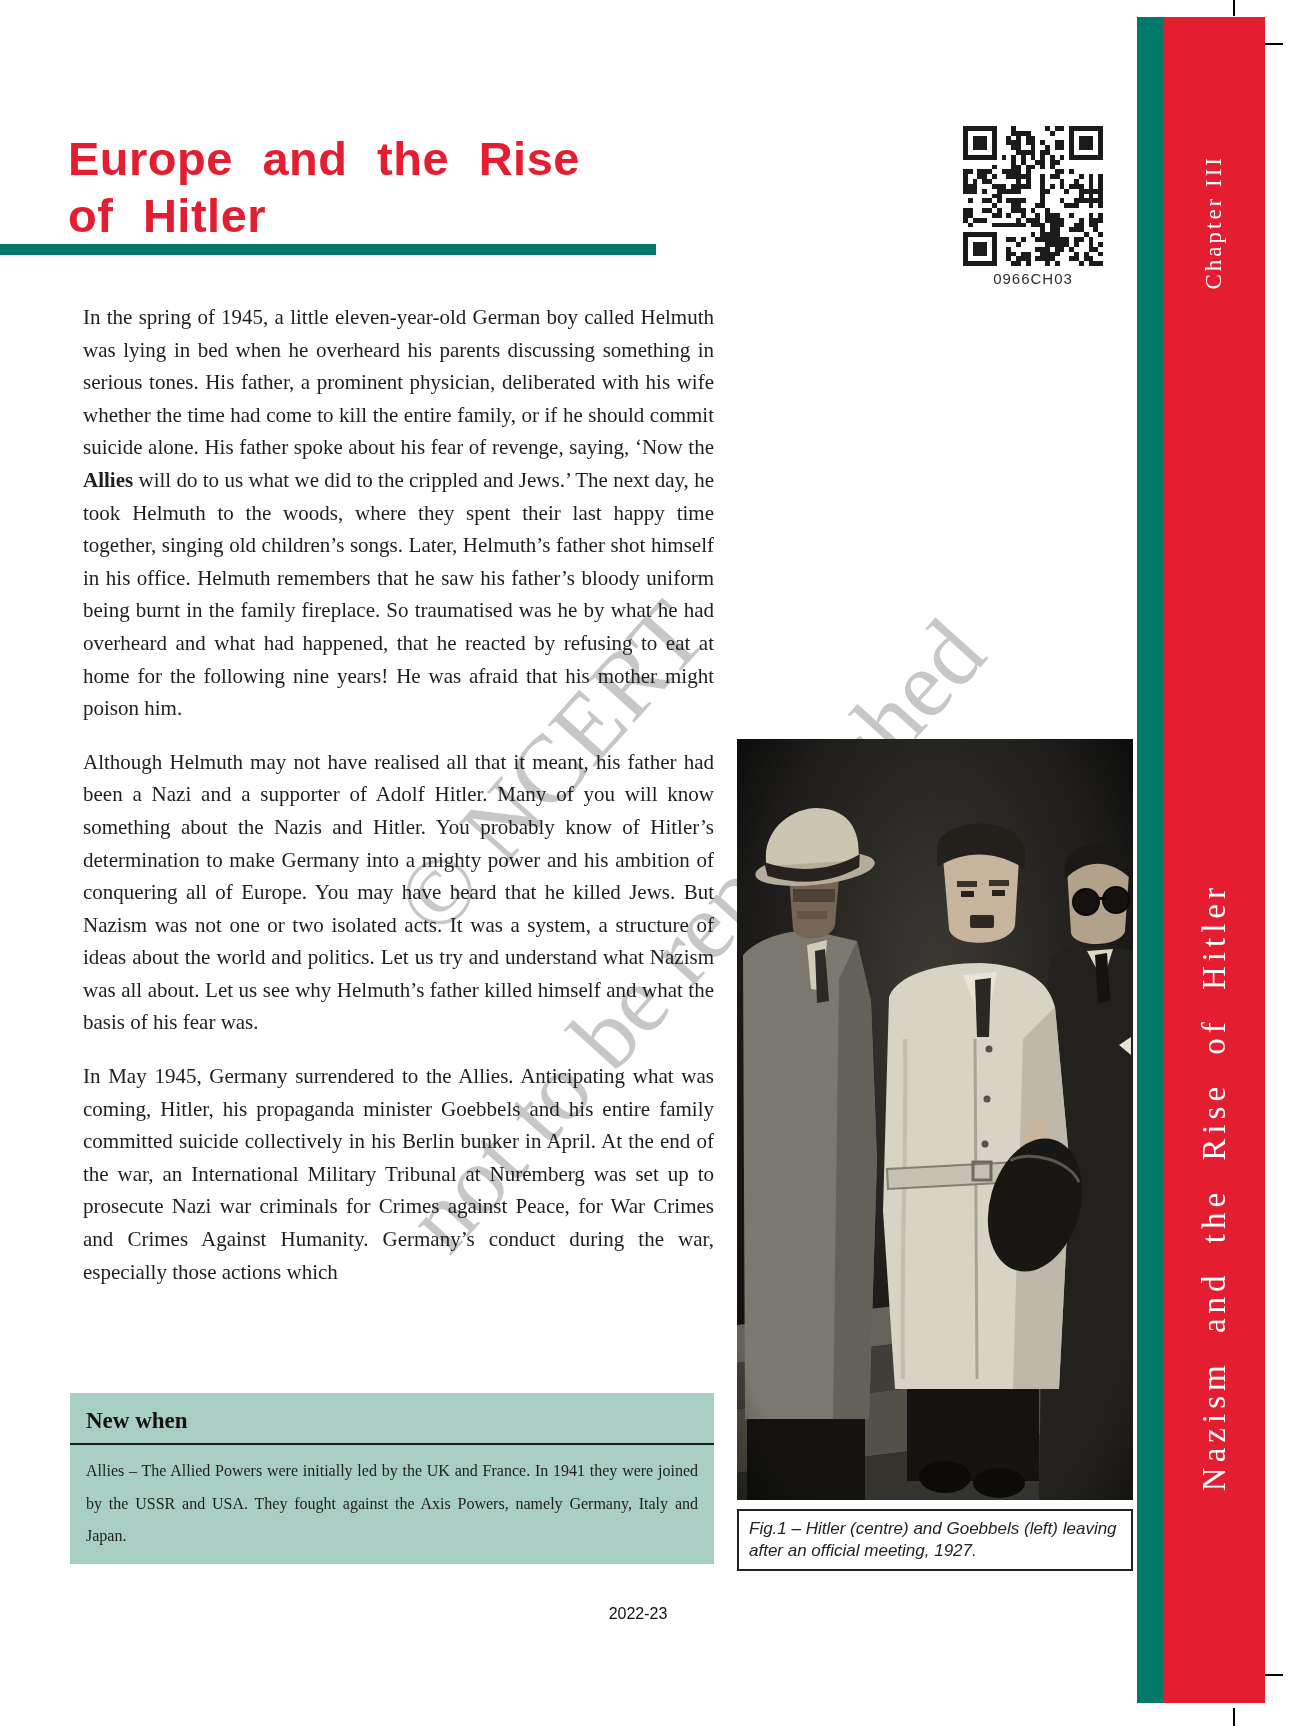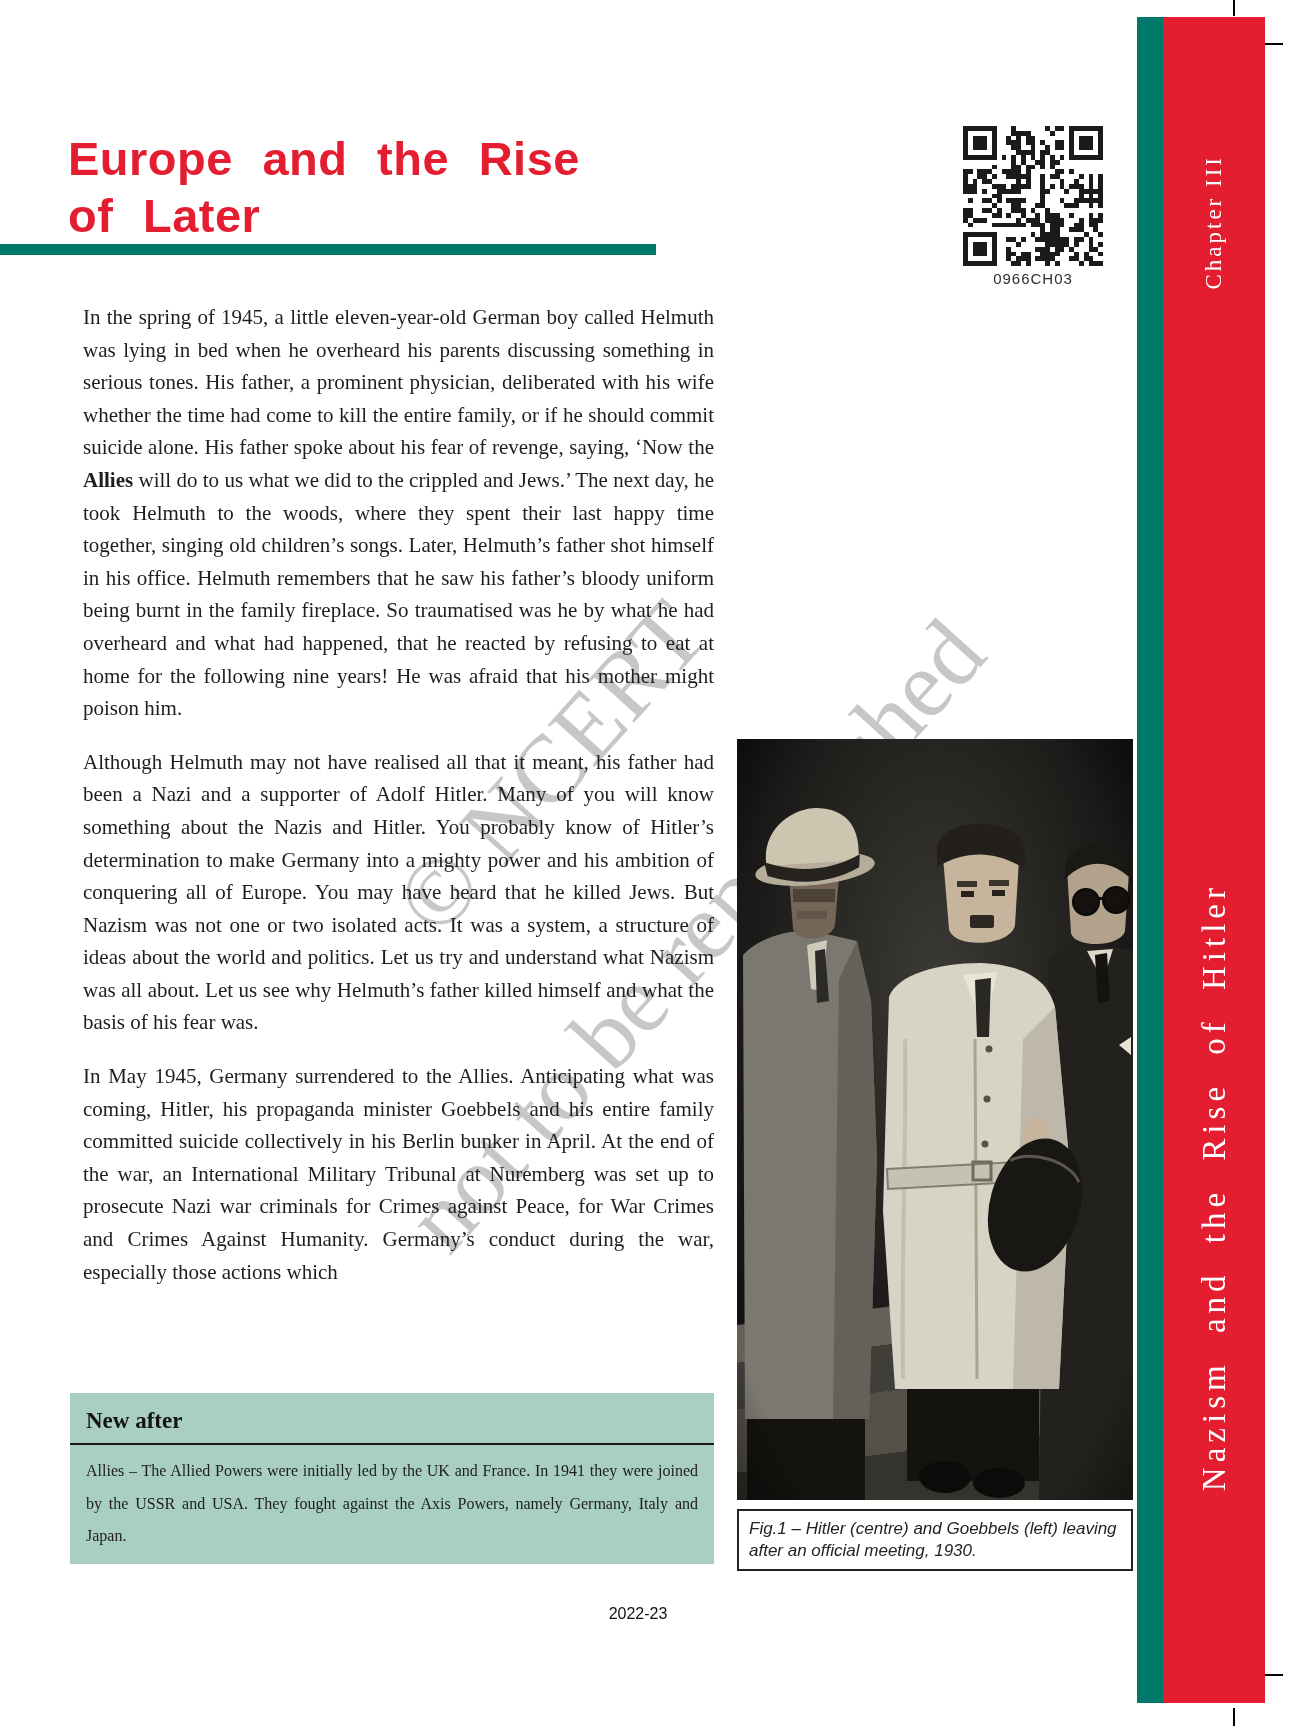--- a/index.html
+++ b/index.html
@@ -86,21 +86,21 @@
   <div class="teal-strip"></div>
   <div class="red-bar">
     <div class="vbox chapter-box">
       <span class="vtext">Chapter III</span>
     </div>
     <div class="vbox vtitle-box">
       <span class="vtext">Nazism and the Rise of Hitler</span>
     </div>
   </div>
 
-  <h1 class="title"><span>Europe and the Rise</span><br><span>of Later</span></h1>
+  <h1 class="title"><span>Europe and the Rise</span><br><span>of Hitler</span></h1>
   <div class="title-rule"></div>
 
   <div class="qr-wrap">
     <svg id="qr" class="qr" viewBox="0 0 29 29">
         <g fill="#1b1b1b">
           <rect x="0" y="0" width="1" height="1"></rect>
           <rect x="1" y="0" width="1" height="1"></rect>
           <rect x="2" y="0" width="1" height="1"></rect>
           <rect x="3" y="0" width="1" height="1"></rect>
           <rect x="4" y="0" width="1" height="1"></rect>
@@ -496,21 +496,21 @@
     <div class="qr-label">0966CH03</div>
   </div>
 
   <div class="body-col" id="body-col">
       <p><span>In the spring of 1945, a little eleven-year-old German boy called Helmuth was lying in bed when he overheard his parents discussing something in serious tones. His father, a prominent physician, deliberated with his wife whether the time had come to kill the entire family, or if he should commit suicide alone. His father spoke about his fear of revenge, saying, ‘Now the </span><b>Allies</b><span> will do to us what we did to the crippled and Jews.’ The next day, he took Helmuth to the woods, where they spent their last happy time together, singing old children’s songs. Later, Helmuth’s father shot himself in his office. Helmuth remembers that he saw his father’s bloody uniform being burnt in the family fireplace. So traumatised was he by what he had overheard and what had happened, that he reacted by refusing to eat at home for the following nine years! He was afraid that his mother might poison him.</span></p>
       <p><span>Although Helmuth may not have realised all that it meant, his father had been a Nazi and a supporter of Adolf Hitler. Many of you will know something about the Nazis and Hitler. You probably know of Hitler’s determination to make Germany into a mighty power and his ambition of conquering all of Europe. You may have heard that he killed Jews. But Nazism was not one or two isolated acts. It was a system, a structure of ideas about the world and politics. Let us try and understand what Nazism was all about. Let us see why Helmuth’s father killed himself and what the basis of his fear was.</span></p>
       <p><span>In May 1945, Germany surrendered to the Allies. Anticipating what was coming, Hitler, his propaganda minister Goebbels and his entire family committed suicide collectively in his Berlin bunker in April. At the end of the war, an International Military Tribunal at Nuremberg was set up to prosecute Nazi war criminals for Crimes against Peace, for War Crimes and Crimes Against Humanity. Germany’s conduct during the war, especially those actions which</span></p>
     </div>
 
   <div class="new-words">
-    <div class="nw-title">New after</div>
+    <div class="nw-title">New when</div>
     <div class="nw-rule"></div>
     <p class="nw-entry">Allies – The Allied Powers were initially led by the UK and France. In 1941 they were joined by the USSR and USA. They fought against the Axis Powers, namely Germany, Italy and Japan.</p>
   </div>
 
   <div class="photo">
     <svg viewBox="0 0 396 761" width="396" height="761" preserveAspectRatio="none">
       <defs>
         <radialGradient id="bgGlow" cx="50%" cy="32%" r="75%">
           <stop offset="0%" stop-color="#3b3a35"></stop>
           <stop offset="60%" stop-color="#1c1b19"></stop>
@@ -582,17 +582,17 @@
         <ellipse cx="300" cy="396" rx="13" ry="18" fill="#c6b49d"></ellipse>
         <g transform="rotate(16 298 466)">
           <ellipse cx="298" cy="466" rx="45" ry="68" fill="#191713"></ellipse>
           <path d="M262,430 C278,414 320,414 334,432" stroke="#6b675e" stroke-width="3" fill="none" opacity="0.8"></path>
         </g>
       </g>
       <rect width="396" height="761" fill="url(#vig)"></rect>
     </svg>
   </div>
 
-  <div class="caption"><span class="cap-label">Fig.1</span><span class="cap-text"> – Hitler (centre) and Goebbels (left) leaving after an official meeting, 1930.</span></div>
+  <div class="caption"><span class="cap-label">Fig.1</span><span class="cap-text"> – Hitler (centre) and Goebbels (left) leaving after an official meeting, 1927.</span></div>
 
   <div class="footer">2022-23</div>
 
 </div>
 
 </body></html>

